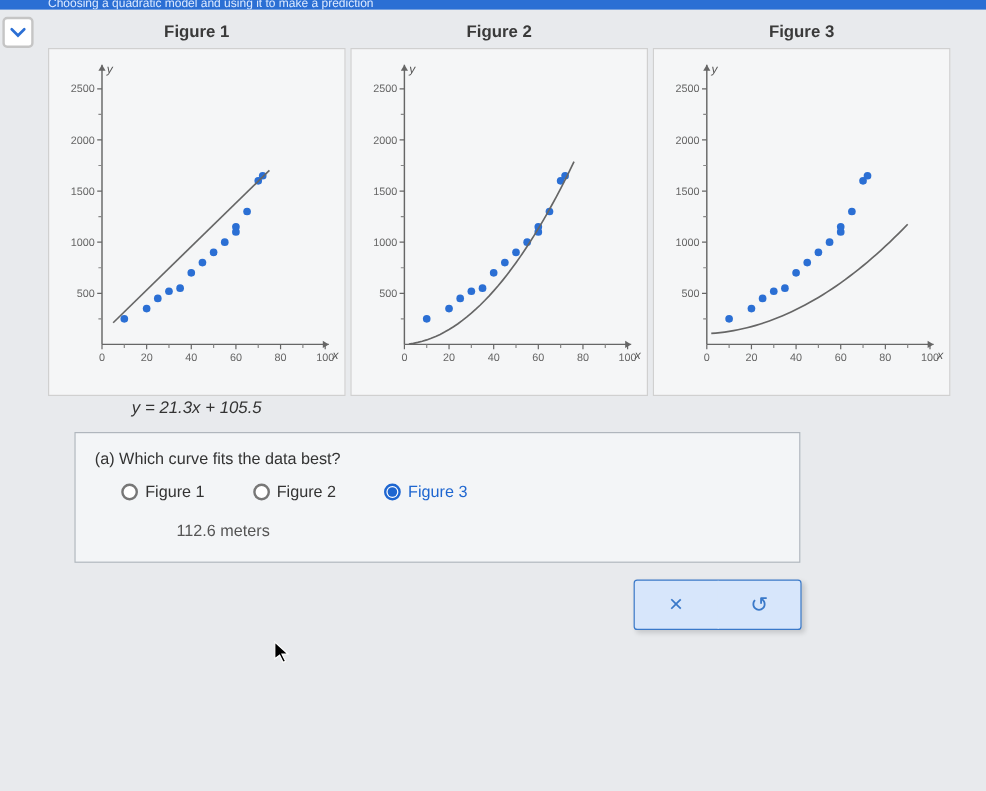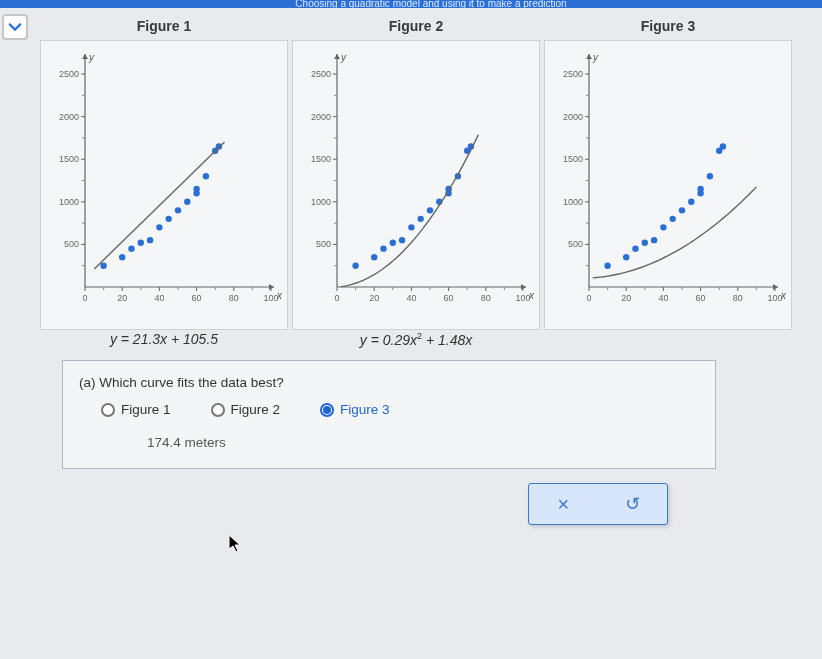--- a/index.html
+++ b/index.html
@@ -13,21 +13,20 @@
     }
     .top-bar {
       background: #2b6fd4;
       height: 8px;
       width: 100%;
       color: #dbe9ff;
       font-size: 10px;
       padding-left: 40px;
       line-height: 8px;
       overflow: hidden;
-      text-align: center;
     }
     .chevron-btn {
       position: absolute;
       left: 2px;
       top: 14px;
       width: 26px;
       height: 26px;
       background: #fff;
       border: 2px solid #c5c5c5;
       border-radius: 4px;
@@ -68,21 +67,21 @@
       text-align: center;
       font-size: 14px;
       font-style: italic;
       color: #333;
       margin-top: 8px;
       white-space: nowrap;
     }
     .equation sup { font-size: 9px; font-style: normal; }
     .answer-box {
       margin: 30px 0 0 62px;
-      width: 654px;
+      width: 605px;
       border: 1px solid #b0b6bd;
       background: #f3f5f7;
       padding: 14px 16px 18px 16px;
       font-size: 13.5px;
       color: #333;
     }
     .part-row { margin-bottom: 8px; }
     .radio-row { margin: 12px 0 18px 22px; display: flex; gap: 40px; align-items: center; }
     .radio-item { display: flex; align-items: center; gap: 6px; cursor: pointer; }
     .radio-circle {
@@ -249,21 +248,20 @@
           <circle cx="121.7" cy="171.85185185185185" r="3.2" fill="#2b6fd4"></circle>
           <circle cx="131" cy="163.33333333333334" r="3.2" fill="#2b6fd4"></circle>
           <circle cx="140.3" cy="154.81481481481484" r="3.2" fill="#2b6fd4"></circle>
           <circle cx="149.6" cy="146.2962962962963" r="3.2" fill="#2b6fd4"></circle>
           <circle cx="149.6" cy="142.03703703703704" r="3.2" fill="#2b6fd4"></circle>
           <circle cx="158.9" cy="129.25925925925927" r="3.2" fill="#2b6fd4"></circle>
           <circle cx="168.2" cy="103.70370370370372" r="3.2" fill="#2b6fd4"></circle>
           <circle cx="171.92" cy="99.44444444444443" r="3.2" fill="#2b6fd4"></circle>
           <path d="M41.72 239.64903703703703 L45.44 239.10044444444443 L49.16 238.35422222222223 L52.88 237.41037037037037 L56.6 236.26888888888888 L60.32 234.9297777777778 L64.04 233.39303703703703 L67.76 231.65866666666668 L71.47999999999999 229.72666666666666 L75.2 227.59703703703704 L78.92 225.2697777777778 L82.64 222.7448888888889 L86.36 220.02237037037037 L90.08000000000001 217.10222222222222 L93.8 213.98444444444445 L97.52000000000001 210.66903703703704 L101.24000000000001 207.156 L104.96 203.44533333333334 L108.68 199.53703703703704 L112.4 195.4311111111111 L116.11999999999999 191.12755555555555 L119.84 186.62637037037038 L123.56 181.92755555555556 L127.28 177.03111111111113 L131 171.93703703703704 L134.72 166.64533333333333 L138.44 161.156 L142.16000000000003 155.46903703703703 L145.88 149.58444444444444 L149.6 143.50222222222223 L153.32 137.22237037037036 L157.04000000000002 130.7448888888889 L160.76 124.06977777777779 L164.48000000000002 117.19703703703702 L168.2 110.1266666666667 L171.92 102.85866666666669 L175.64 95.39303703703706 L179.36 87.72977777777777" stroke="#666" stroke-width="1.4" fill="none"></path>
         </svg>
-    <div class="equation"><i>y</i> = 0.29<i>x</i><sup>2</sup> + 1.48<i>x</i></div>
       </div>
   </div>
   <div class="figure-block">
     <div class="figure-title">Figure 3</div>
     <div class="plot-box">
       <svg class="plot-svg plot" width="236" height="276" viewBox="0 0 236 276">
           <line x1="38" y1="240" x2="227" y2="240" stroke="#666" stroke-width="1.2"></line>
           <path d="M 227 240 l -5 -3 l 0 6 z" fill="#666"></path>
           <line x1="38" y1="240" x2="38" y2="7" stroke="#666" stroke-width="1.2"></line>
           <path d="M 38 7 l -3 5 l 6 0 z" fill="#666"></path>
@@ -330,21 +328,21 @@
     </div>
     <div class="radio-item">
       <span class="radio-circle"></span>
       <span>Figure 2</span>
     </div>
     <div class="radio-item">
       <span class="radio-circle selected"></span>
       <span style="color:#1e66d0">Figure 3</span>
     </div>
   </div>
-  <div class="answer-value">174.4 meters</div>
+  <div class="answer-value">112.6 meters</div>
 </div>
 
 <div class="button-row">
   <div class="action-btn-container">
     <div class="action-btn">
       <span style="font-size:20px">×</span>
     </div>
     <div class="action-btn">
       <span style="font-size:18px">↺</span>
     </div>

